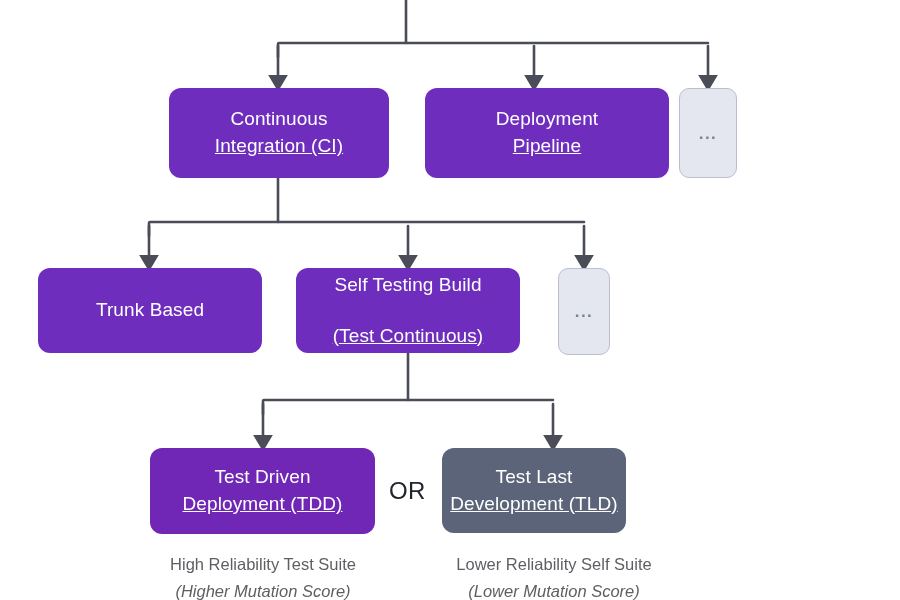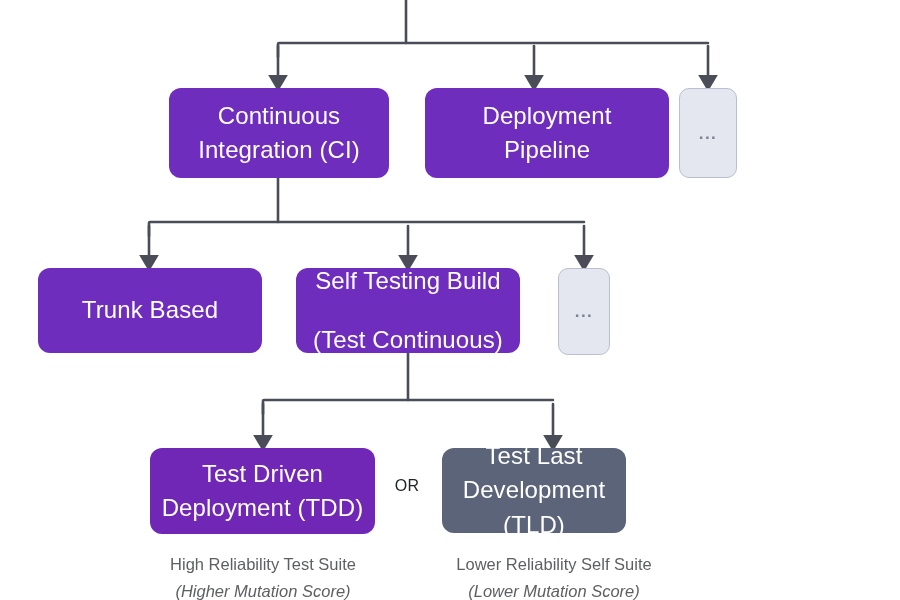--- a/index.html
+++ b/index.html
@@ -29,26 +29,26 @@
   .node {
     position: absolute;
     box-sizing: border-box;
     display: flex;
     flex-direction: column;
     align-items: center;
     justify-content: center;
     text-align: center;
     border-radius: 12px;
     color: #ffffff;
-    font-size: 24px;
+    font-size: 19px;
     line-height: 1.42;
     letter-spacing: 0.1px;
     z-index: 3;
   }
-  .node .line2 { display: block; }
+  .node .line2 { display: block; text-decoration: underline; }
   .node-purple {
     background: #6f2dbd;
   }
   .node-purple-alt {
     background: #7127b5;
   }
   .node-slate {
     background: #5b6478;
   }
   .node-placeholder {
@@ -57,21 +57,21 @@
     border-radius: 10px;
     color: #7b8294;
     font-size: 17px;
     letter-spacing: 1.5px;
     font-weight: 700;
     line-height: 1;
   }
   .or-label {
     position: absolute;
     z-index: 4;
-    font-size: 16px;
+    font-size: 24px;
     color: #22262c;
     letter-spacing: 0.3px;
   }
   .caption {
     position: absolute;
     z-index: 3;
     text-align: center;
     color: #5d5f63;
     font-size: 16.5px;
     line-height: 1.62;

